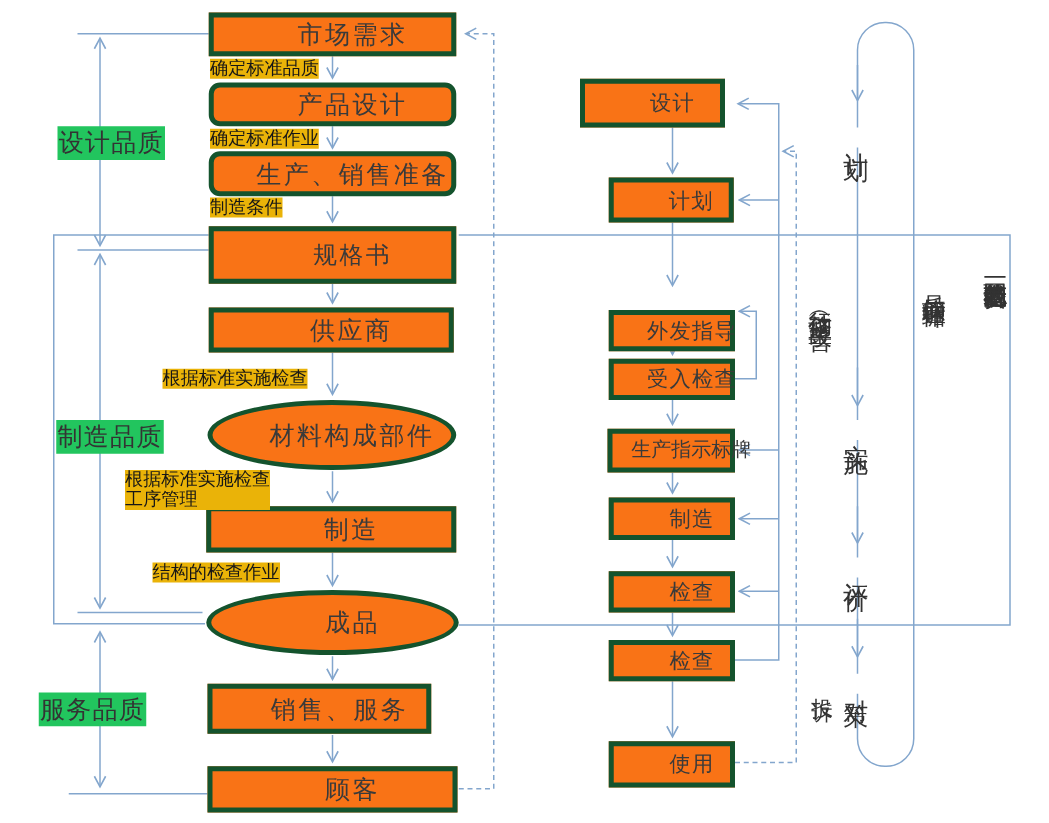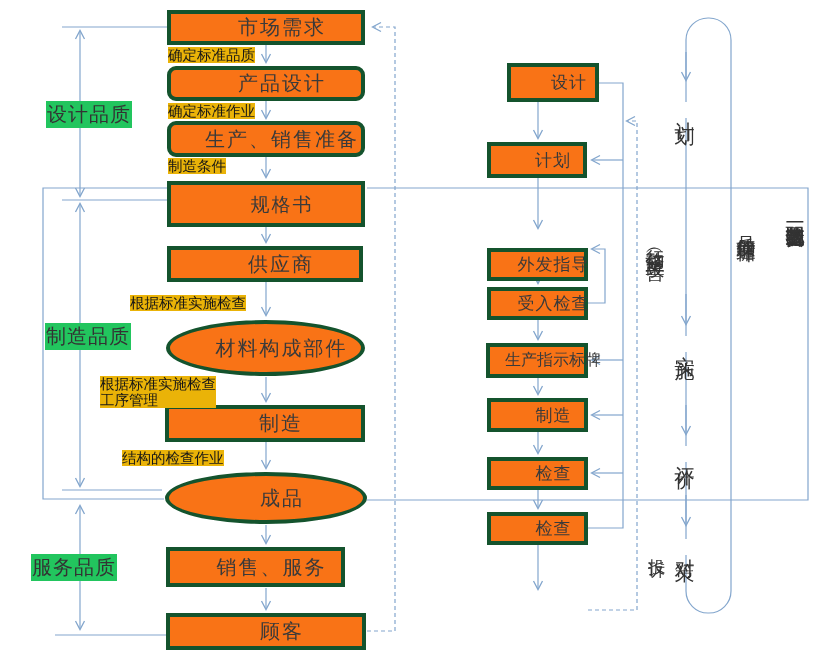--- a/index.html
+++ b/index.html
@@ -106,31 +106,32 @@
   <div class="elabel" style="left:168px;top:103px">确定标准作业</div>
   <div class="elabel" style="left:168px;top:158px">制造条件</div>
   <div class="elabel" style="left:130px;top:295px">根据标准实施检查</div>
   <div class="elabel" style="left:100px;top:376px">
     <div>根据标准实施检查</div>
     <div>工序管理</div>
   </div>
   <div class="elabel" style="left:122px;top:450px">结构的检查作业</div>
 
   <div class="qlabel" style="left:46px;top:101px">设计品质</div>
-  <div class="qlabel" style="left:45px;top:323px">制造品质</div>
+  <div class="qlabel" style="left:45px;top:336px">制造品质</div>
   <div class="qlabel" style="left:31px;top:554px">服务品质</div>
 
-  <div class="node rnode" style="left:507px;top:63px;width:92px;height:39px">设计</div>
+  <div class="node rnode" style="left:464px;top:63px;width:116px;height:39px">设计</div>
   <div class="node rnode" style="left:487px;top:142px;width:100px;height:36px">计划</div>
   <div class="node rnode" style="left:487px;top:248px;width:101px;height:33px">外发指导</div>
   <div class="node rnode" style="left:487px;top:287px;width:101px;height:33px">受入检查</div>
   <div class="node rnode tight" style="left:486px;top:343px;width:102px;height:35px">生产指示标牌</div>
   <div class="node rnode" style="left:487px;top:398px;width:101px;height:34px">制造</div>
   <div class="node rnode" style="left:487px;top:457px;width:101px;height:33px">检查</div>
   <div class="node rnode" style="left:487px;top:512px;width:101px;height:33px">检查</div>
+  <div class="node rnode" style="left:487px;top:593px;width:101px;height:37px">使用</div>
 
   <div class="vtext" style="left:645px;top:234px">行动修正（改善）</div>
   <div class="vtext small" style="left:646px;top:545px">投诉</div>
   <div class="vtext big mask" style="left:674px;top:102px">计划</div>
   <div class="vtext big mask" style="left:674px;top:336px">实施</div>
   <div class="vtext big mask" style="left:674px;top:446px">评价</div>
   <div class="vtext big mask" style="left:674px;top:539px">对策</div>
   <div class="vtext" style="left:736px;top:220px">品质管理循环</div>
   <div class="vtext" style="left:786px;top:212px;letter-spacing:0;line-height:20px">一线监督者的职责范围</div>
 

